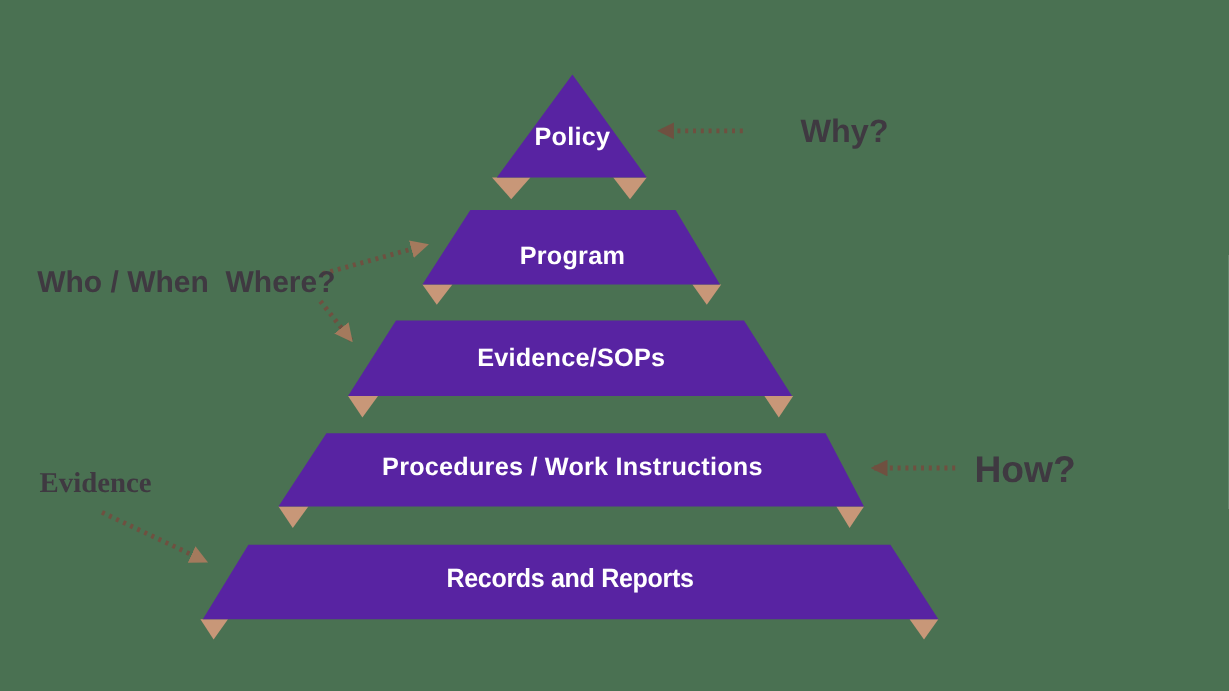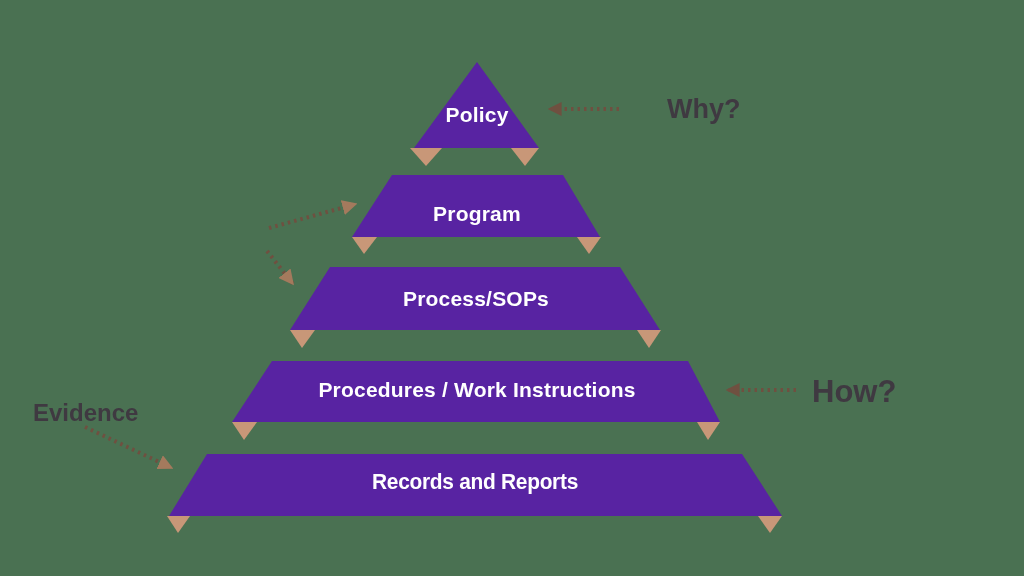--- a/index.html
+++ b/index.html
@@ -96,21 +96,22 @@
       <line class="dotted" x1="619" y1="109" x2="549" y2="109" marker-end="url(#mk-dark)"></line>
       <line class="dotted" x1="269" y1="228" x2="356" y2="204" marker-end="url(#mk-tan)"></line>
       <line class="dotted" x1="267" y1="251" x2="293" y2="284" marker-end="url(#mk-tan)"></line>
       <line class="dotted" x1="796" y1="390" x2="727" y2="390" marker-end="url(#mk-dark)"></line>
       <line class="dotted" x1="85" y1="427" x2="172" y2="468" marker-end="url(#mk-tan)"></line>
     </g>
   </svg>
 
   <div class="layer-label" style="left:477px; top:115px;">Policy</div>
   <div class="layer-label" style="left:477px; top:214px;">Program</div>
-  <div class="layer-label" style="left:476px; top:299px;">Process/SOPs</div>
+  <div class="layer-label" style="left:476px; top:299px;">Evidence/SOPs</div>
   <div class="layer-label" style="left:477px; top:390px;">Procedures / Work Instructions</div>
   <div class="layer-label records" style="left:475px; top:482px;">Records and Reports</div>
 
   <div class="annotation why" style="left:635px; top:96px;">Why?</div>
+  <div class="annotation who" style="left:31px; top:223px;">Who / When  Where?</div>
   <div class="annotation how" style="left:812px; top:376px;">How?</div>
-  <div class="annotation evidence" style="left:33px; top:401px;">Evidence</div>
+  <div class="annotation evidence" style="left:33px; top:391px;font-family:Liberation Serif, serif;">Evidence</div>
 
 </div>
 
 </body></html>

